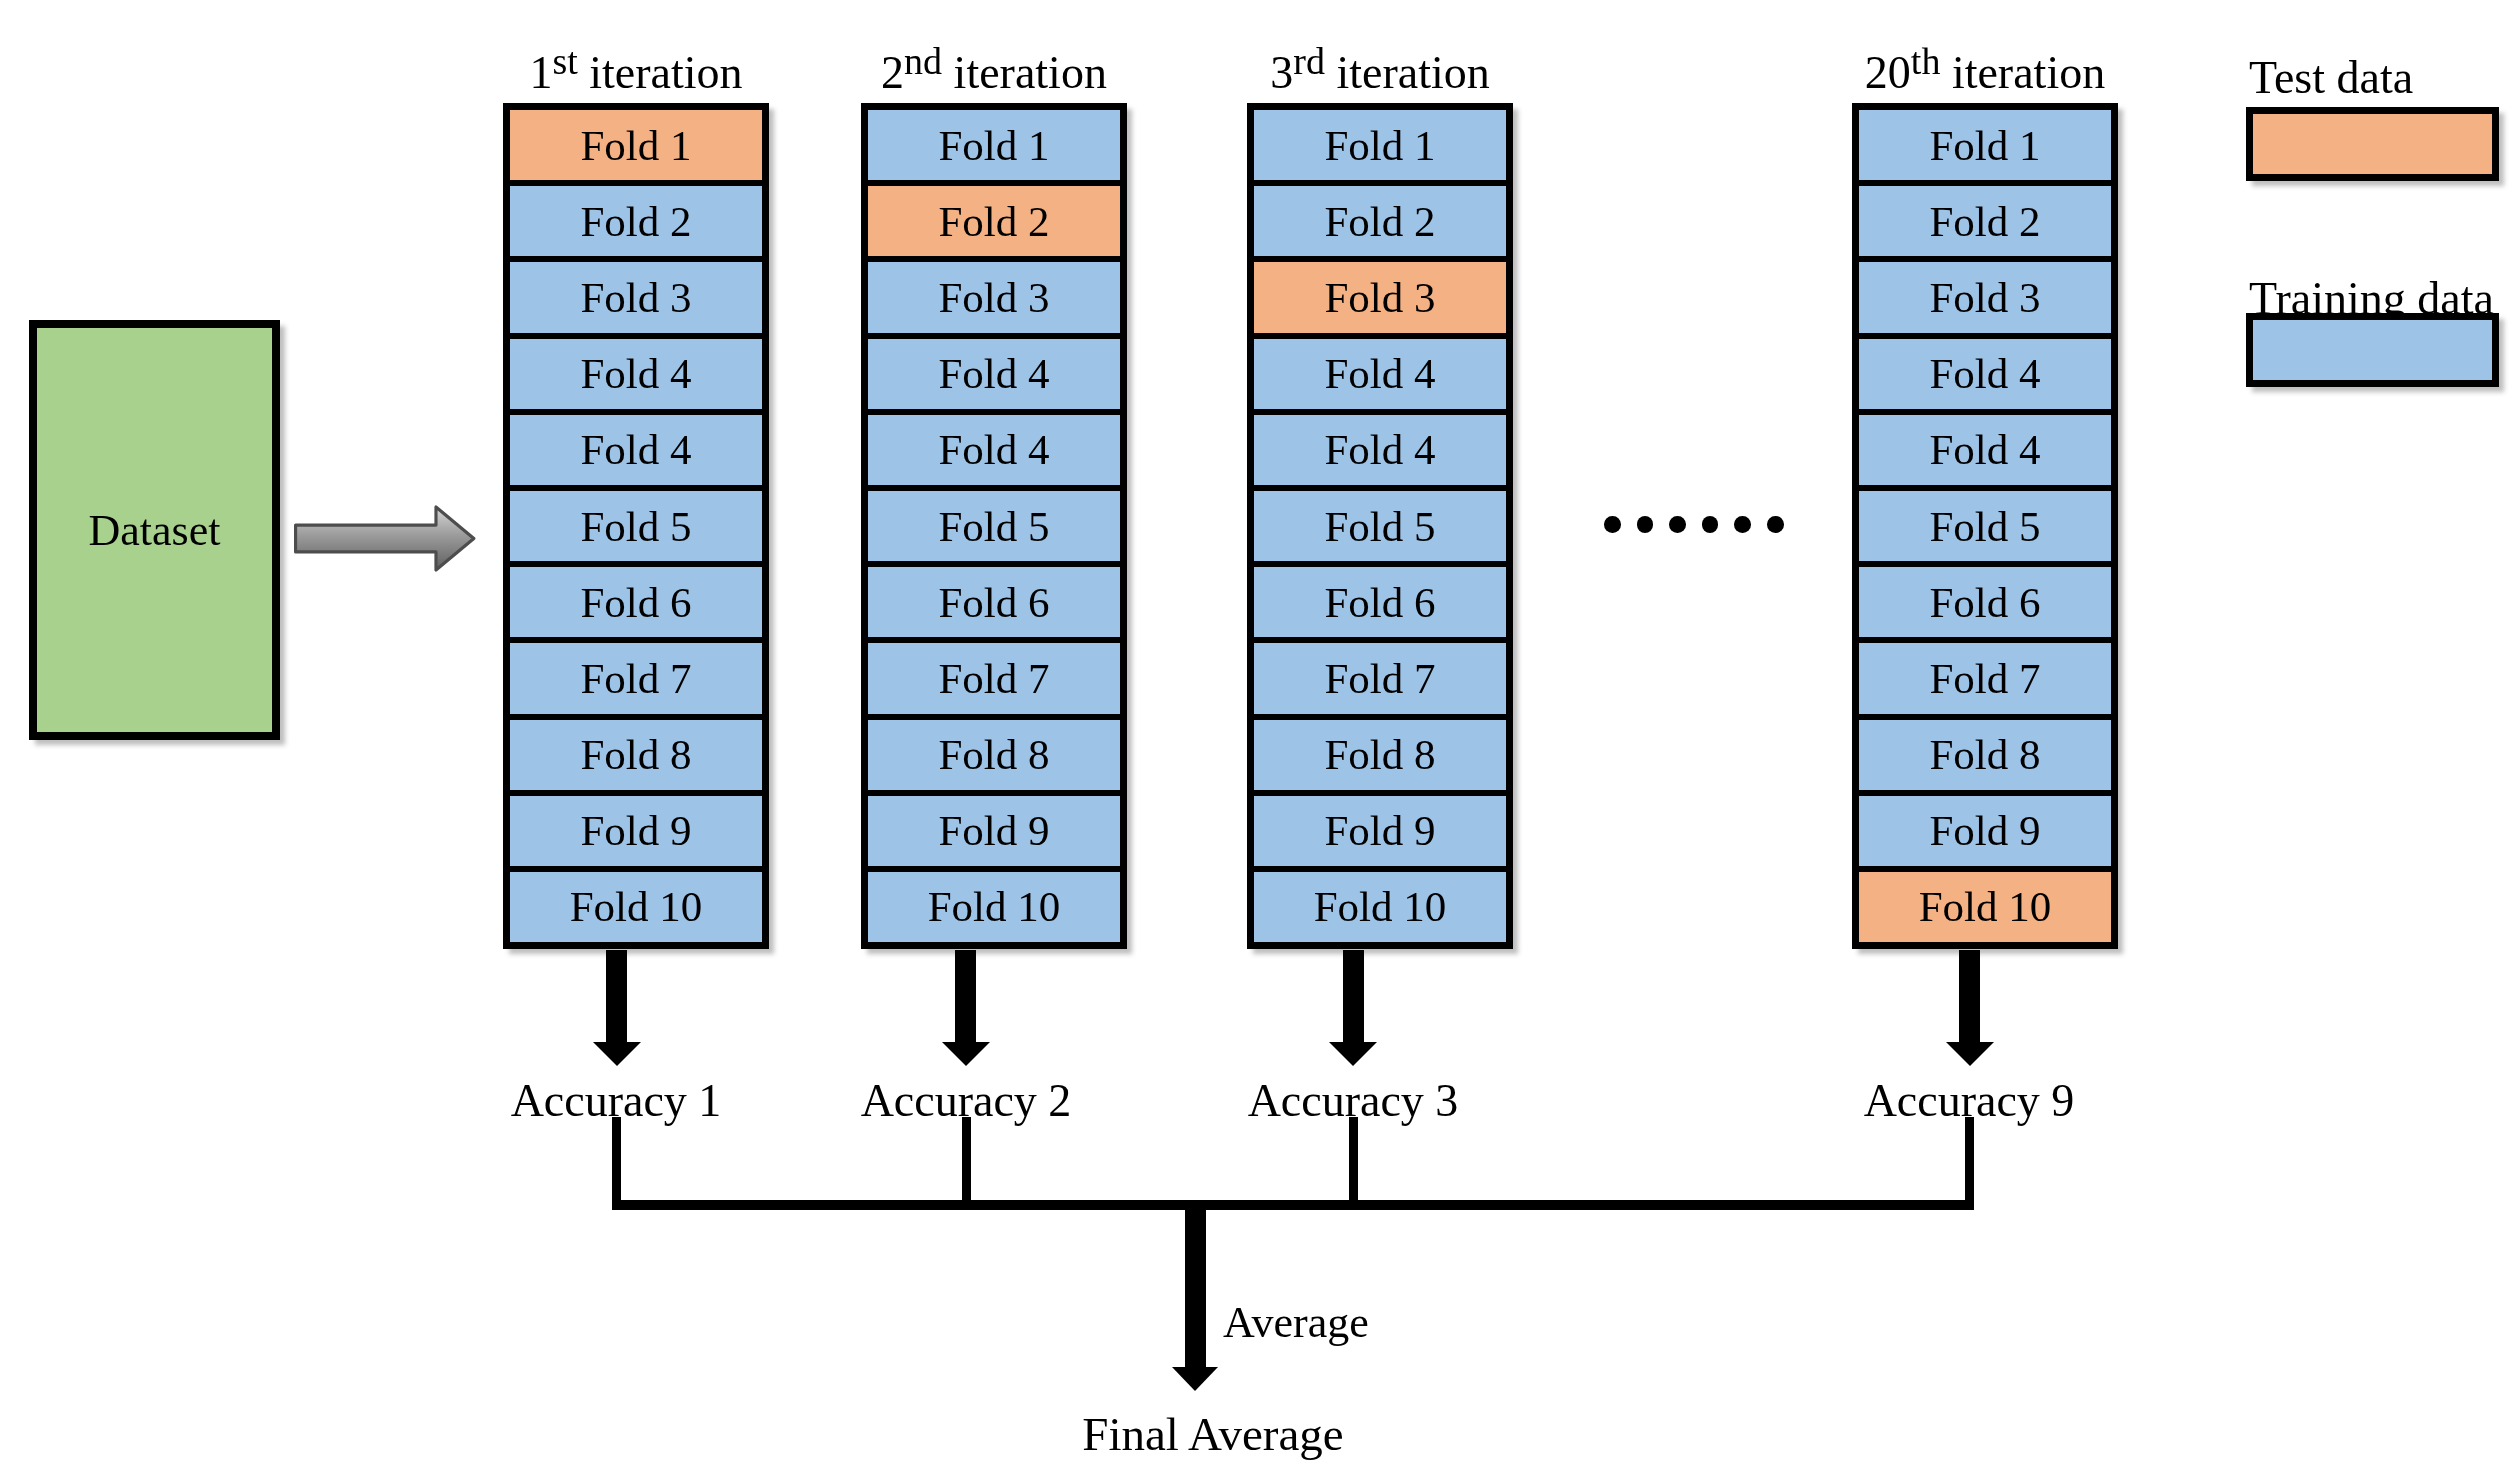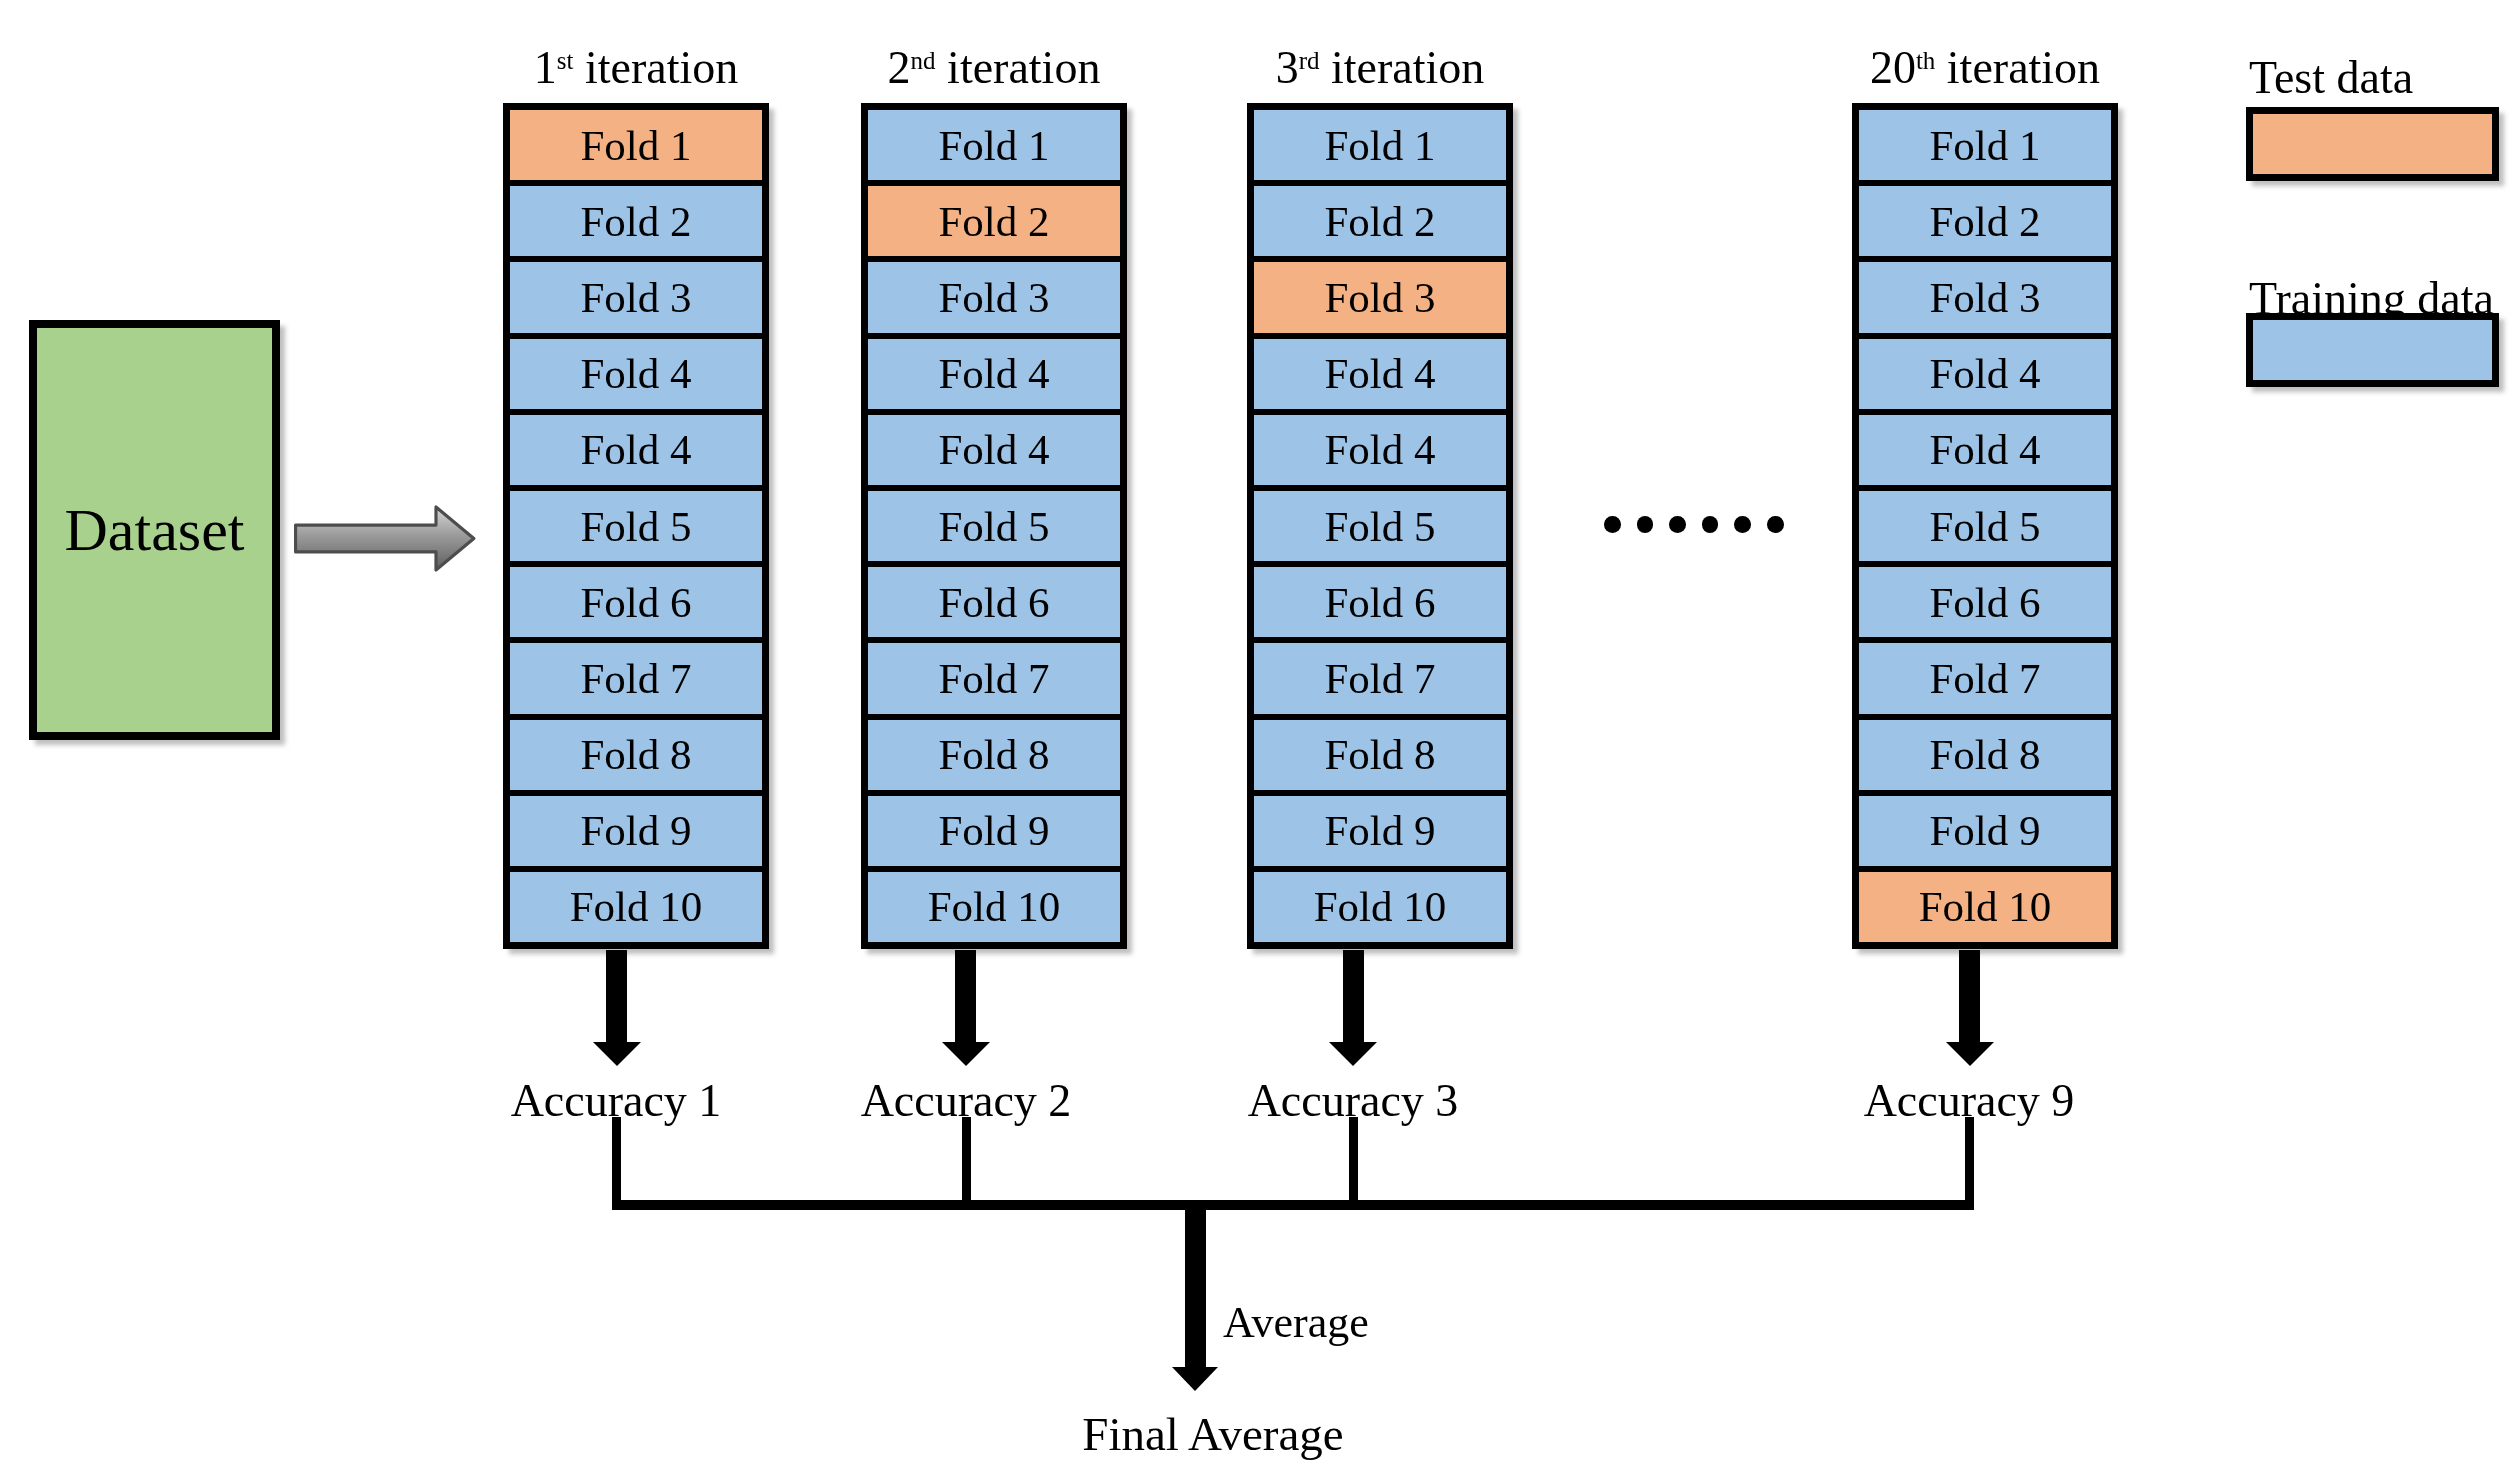--- a/index.html
+++ b/index.html
@@ -14,31 +14,31 @@
   }
   .abs { position: absolute; }
 
   
   .dataset-box {
     left: 29px; top: 320px; width: 251px; height: 420px;
     background: var(--dataset-fill, #A9D18E);
     border: 8px solid #000;
     box-sizing: border-box;
     display: flex; align-items: center; justify-content: center;
-    font-size: 60px;
+    font-size: 44px;
   }
   .boxshadow { box-shadow: 5.5px 6.3px 4.7px rgba(110,110,110,0.45); }
 
   
   .iter-header {
     top: 35px; height: 52px; line-height: 52px;
     transform: translateX(-50%);
     font-size: 46px; white-space: nowrap; text-align: center;
   }
-  .iter-header .sup { font-size: 25px; vertical-align: 14.2px; }
+  .iter-header .sup { font-size: 38px; vertical-align: 14.2px; }
 
   
   .fold-column {
     top: 103px; height: 846px; width: 266px;
     border: 7.1px solid #000;
     box-sizing: border-box;
     display: flex; flex-direction: column;
     background: #d946ef;
   }
   .fold-cell {

